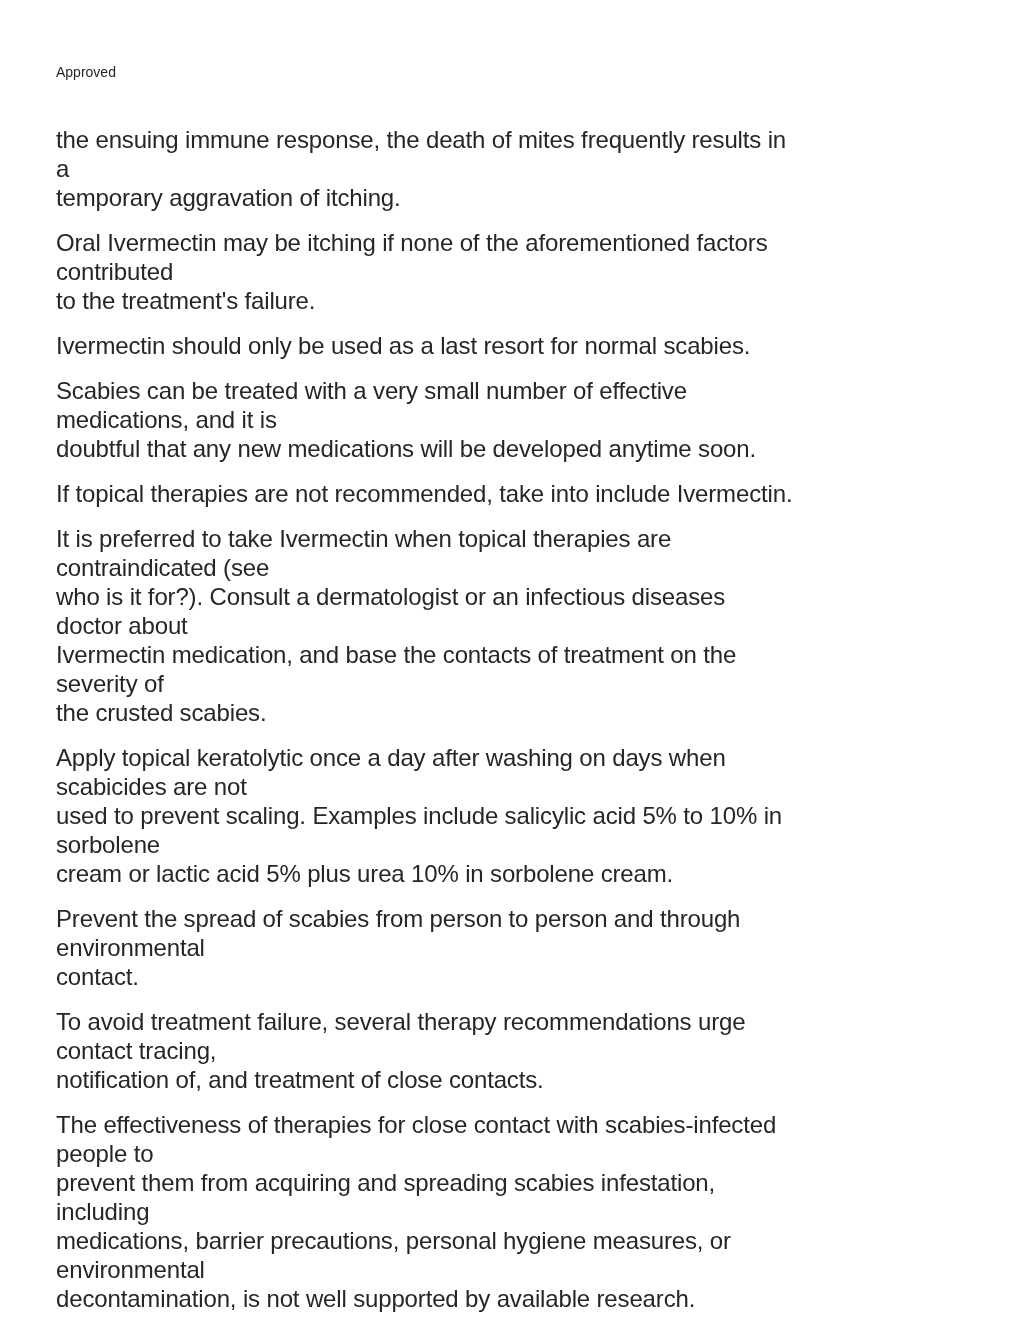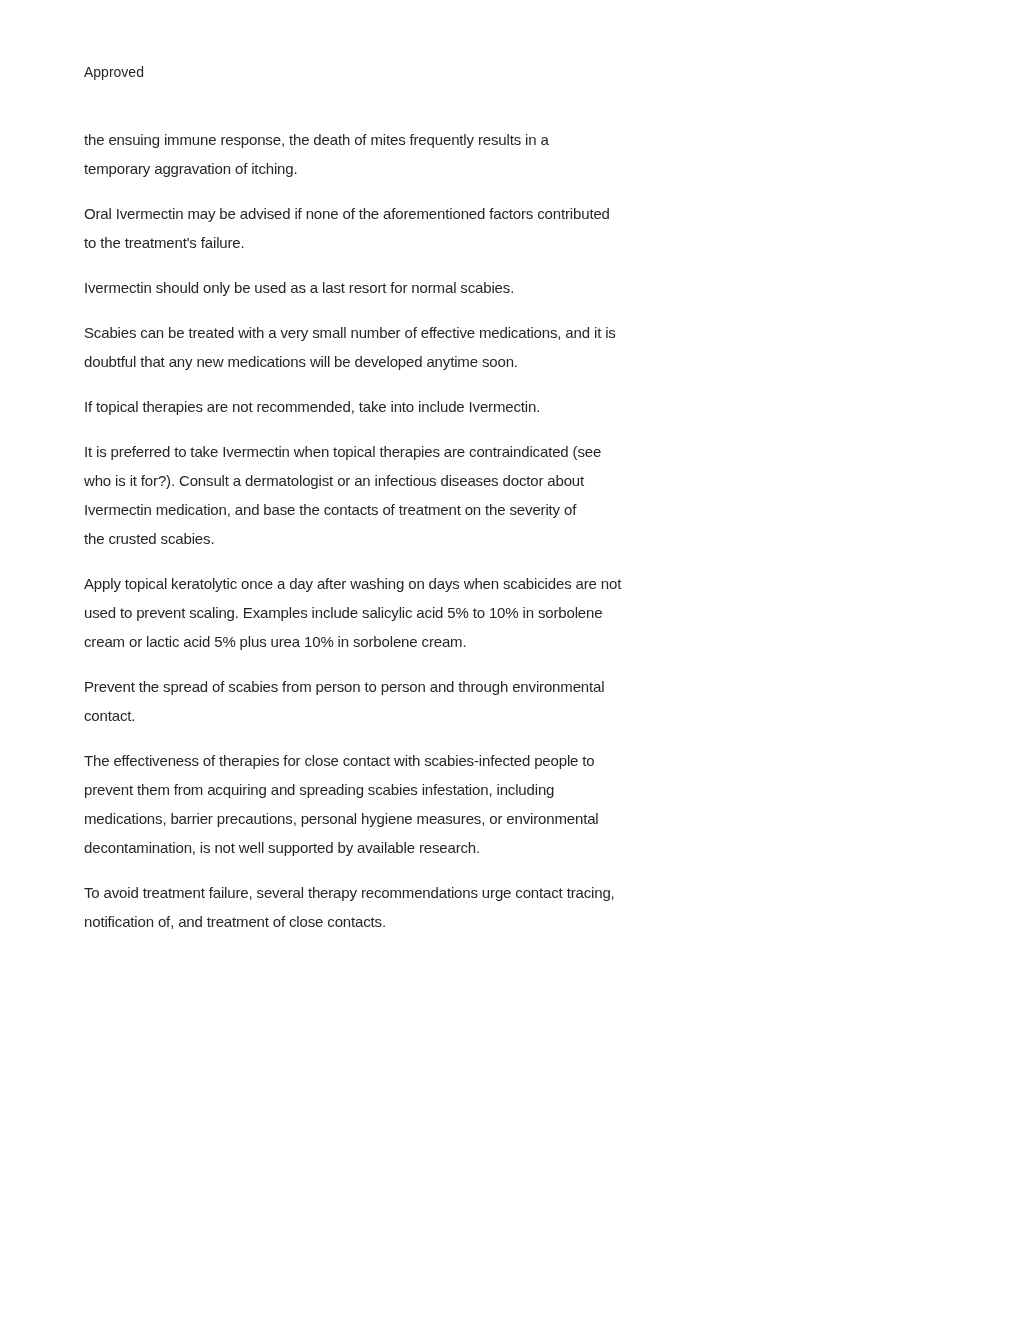--- a/index.html
+++ b/index.html
@@ -10,65 +10,65 @@
   body {
     width: 1024px;
     height: 1325px;
     font-family: "Liberation Sans", "DejaVu Sans", sans-serif;
     overflow: hidden;
   }
   .page {
     box-sizing: border-box;
     width: 880px;
     height: 1325px;
-    padding: 64px 84px 0 84px;
+    padding: 64px 84px 0 56px;
     background: #ffffff;
     color: #262626;
   }
   .doc-header {
     font-size: 14px;
     line-height: 17px;
     margin: 0 0 44px 0;
     color: #262626;
   }
   .doc-body {
     max-width: 820px;
   }
   p.para {
     margin: 0 0 16px 0;
-    font-size: 15px;
+    font-size: 24px;
     line-height: 29px;
     letter-spacing: -0.15px;
     white-space: pre-line;
     color: #262626;
   }
 </style>
 </head>
 <body>
 
 <div class="page">
   <div class="doc-header">Approved</div>
   <div class="doc-body">
       <p class="para">the ensuing immune response, the death of mites frequently results in a
 temporary aggravation of itching.</p>
-      <p class="para">Oral Ivermectin may be advised if none of the aforementioned factors contributed
+      <p class="para">Oral Ivermectin may be itching if none of the aforementioned factors contributed
 to the treatment's failure.</p>
       <p class="para">Ivermectin should only be used as a last resort for normal scabies.</p>
       <p class="para">Scabies can be treated with a very small number of effective medications, and it is
 doubtful that any new medications will be developed anytime soon.</p>
       <p class="para">If topical therapies are not recommended, take into include Ivermectin.</p>
       <p class="para">It is preferred to take Ivermectin when topical therapies are contraindicated (see
 who is it for?). Consult a dermatologist or an infectious diseases doctor about
 Ivermectin medication, and base the contacts of treatment on the severity of
 the crusted scabies.</p>
       <p class="para">Apply topical keratolytic once a day after washing on days when scabicides are not
 used to prevent scaling. Examples include salicylic acid 5% to 10% in sorbolene
 cream or lactic acid 5% plus urea 10% in sorbolene cream.</p>
       <p class="para">Prevent the spread of scabies from person to person and through environmental
 contact.</p>
+      <p class="para">To avoid treatment failure, several therapy recommendations urge contact tracing,
+notification of, and treatment of close contacts.</p>
       <p class="para">The effectiveness of therapies for close contact with scabies-infected people to
 prevent them from acquiring and spreading scabies infestation, including
 medications, barrier precautions, personal hygiene measures, or environmental
 decontamination, is not well supported by available research.</p>
-      <p class="para">To avoid treatment failure, several therapy recommendations urge contact tracing,
-notification of, and treatment of close contacts.</p>
     </div>
 </div>
 
 </body></html>

